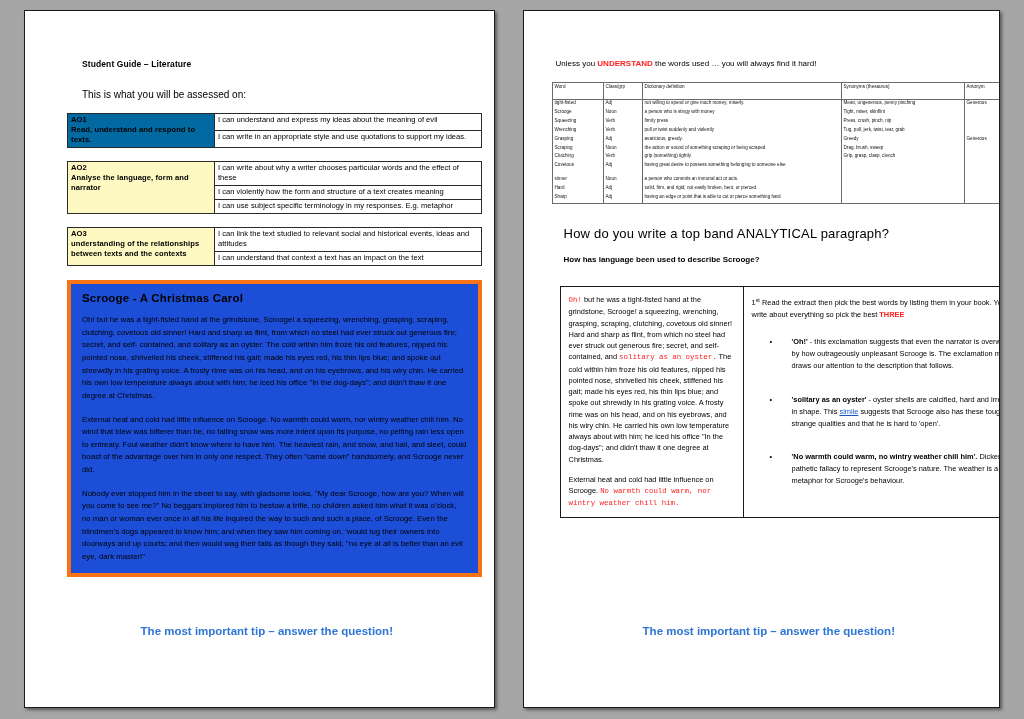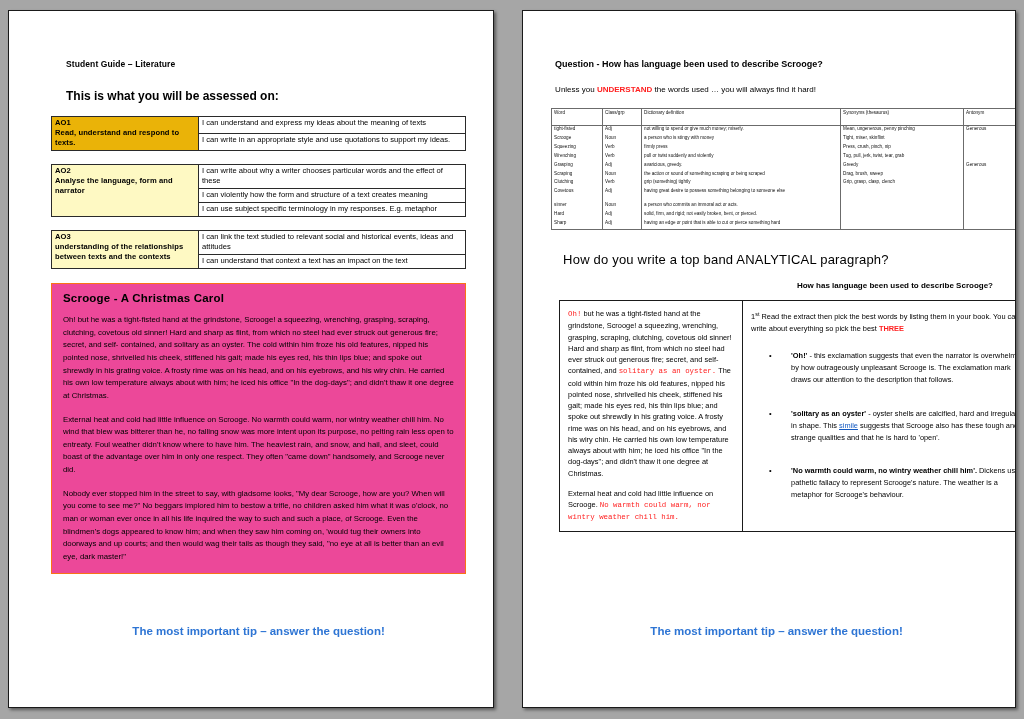--- a/index.html
+++ b/index.html
@@ -13,21 +13,21 @@
     background: #a6a6a6;
     font-family: "Liberation Sans", sans-serif;
     overflow: hidden;
   }
   .workspace {
     position: relative;
     width: 1024px;
     height: 719px;
     display: flex;
     gap: 28px;
-    padding: 10px 8px;
+    padding: 10px 24px;
     box-sizing: border-box;
   }
   .page {
     position: relative;
     background: #ffffff;
     border: 1px solid #1a1a1a;
     box-shadow: 2px 2px 3px rgba(0,0,0,0.45);
     box-sizing: border-box;
     overflow: hidden;
   }
@@ -44,22 +44,22 @@
 
   
   .doc-title {
     font-size: 8.5px;
     font-weight: bold;
     color: #000;
     margin: 0 0 20px 27px;
     letter-spacing: .1px;
   }
   .assessed-line {
-    font-size: 12px;
-    font-weight: bold;
+    font-size: 10px;
+    font-weight: normal;
     color: #000;
     margin: 0 0 13px 27px;
   }
   table.ao {
     border-collapse: collapse;
     width: 415px;
     margin: 0 0 13px 12px;
     table-layout: fixed;
   }
   table.ao td {
@@ -69,31 +69,31 @@
     font-size: 7.6px;
     line-height: 1.32;
     color: #000;
   }
   td.ao-head {
     width: 140px;
     font-weight: bold;
     letter-spacing: .1px;
   }
   td.ao-head .code { display: block; }
-  .ao1 td.ao-head { background: #eab308; }
+  .ao1 td.ao-head { background: #0369a1; }
   .ao2 td.ao-head, .ao3 td.ao-head { background: #fef9c3; }
   td.ao-desc { font-size: 7.6px; }
 
   .extract-box {
-    border: 1px solid #f97316;
+    border: 4px solid #f97316;
     width: 415px;
     margin: 14px 0 0 12px;
     padding: 8px 11px 10px 11px;
     box-sizing: border-box;
-    background: #ec4899;
+    background: #1d4ed8;
   }
   .extract-title {
     font-size: 11.5px;
     font-weight: bold;
     color: #000;
     margin: 0 0 10px 0;
     letter-spacing: .2px;
   }
   .extract-title .sub { font-weight: bold; }
   .extract-box p {
@@ -163,23 +163,22 @@
   .h2-analytical {
     font-size: 13px;
     font-weight: normal;
     margin: 22px 0 14px 18px;
     color: #000;
     letter-spacing: .2px;
   }
   .h3-howhas {
     font-size: 8px;
     font-weight: bold;
-    margin: 0 0 10px 18px;
-    color: #000;
-    text-align: right;
+    margin: 0 0 22px 18px;
+    color: #000;
   }
 
   table.analysis {
     border-collapse: collapse;
     width: 440px;
     margin: 0 0 0 14px;
     table-layout: fixed;
   }
   table.analysis td {
     border: 1px solid #1a1a1a;
@@ -234,21 +233,21 @@
     <div class="doc-title">Student Guide – Literature</div>
     <div class="assessed-line">This is what you will be assessed on:</div>
 
     <table class="ao ao1">
       <tbody>
           <tr>
         <td class="ao-head" rowspan="2">
           <span class="code">AO1</span>
           <span>Read, understand and respond to texts.</span>
         </td>
-        <td class="ao-desc">I can understand and express my ideas about the meaning of texts</td>
+        <td class="ao-desc">I can understand and express my ideas about the meaning of evil</td>
       </tr>
       <tr>
         <td class="ao-desc">I can write in an appropriate style and use quotations to support my ideas.</td>
       </tr>
     </tbody>
       </table>
 
     <table class="ao ao2">
       <tbody>
           <tr>
@@ -290,21 +289,20 @@
       <p>Oh! but he was a tight-fisted hand at the grindstone, Scrooge! a squeezing, wrenching, grasping, scraping, clutching, covetous old sinner! Hard and sharp as flint, from which no steel had ever struck out generous fire; secret, and self- contained, and solitary as an oyster. The cold within him froze his old features, nipped his pointed nose, shrivelled his cheek, stiffened his gait; made his eyes red, his thin lips blue; and spoke out shrewdly in his grating voice. A frosty rime was on his head, and on his eyebrows, and his wiry chin. He carried his own low temperature always about with him; he iced his office "In the dog-days"; and didn't thaw it one degree at Christmas.</p>
       <p>External heat and cold had little influence on Scrooge. No warmth could warm, nor wintry weather chill him. No wind that blew was bitterer than he, no falling snow was more intent upon its purpose, no pelting rain less open to entreaty. Foul weather didn't know where to have him. The heaviest rain, and snow, and hail, and sleet, could boast of the advantage over him in only one respect. They often "came down" handsomely, and Scrooge never did.</p>
       <p>Nobody ever stopped him in the street to say, with gladsome looks, "My dear Scrooge, how are you? When will you come to see me?" No beggars implored him to bestow a trifle, no children asked him what it was o'clock, no man or woman ever once in all his life inquired the way to such and such a place, of Scrooge. Even the blindmen's dogs appeared to know him; and when they saw him coming on, 'would tug their owners into doorways and up courts; and then would wag their tails as though they said, "no eye at all is better than an evil eye, dark master!"</p>
     </div>
 
     <div class="tip tip-left">The most important tip – answer the question!</div>
   </div>
 
   <div class="page page-right">
 
-    <div class="q-title">Question - How has language been used to describe Scrooge?</div>
     <div class="q-sub"><span>Unless you </span><span class="hl-red">UNDERSTAND</span><span> the words used … you will always find it hard!</span></div>
 
     <table class="vocab">
       <thead>
         <tr>
           <th class="vc-word">Word</th>
           <th class="vc-class">Class/grp</th>
           <th class="vc-def">Dictionary definition</th>
           <th class="vc-syn">Synonyms (thesaurus)</th>
           <th class="vc-ant">Antonym</th>

